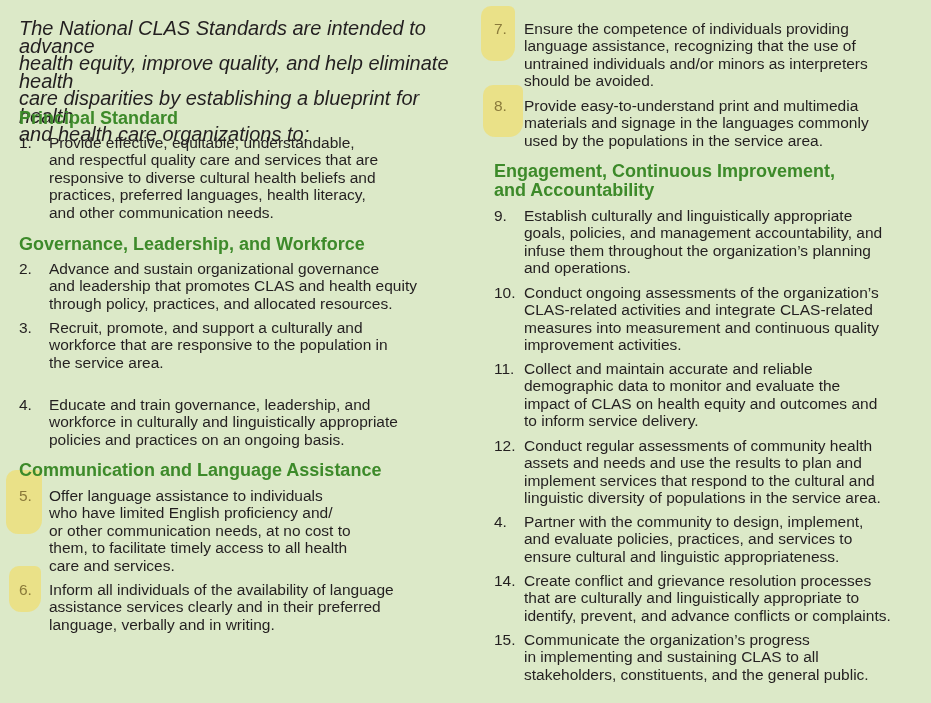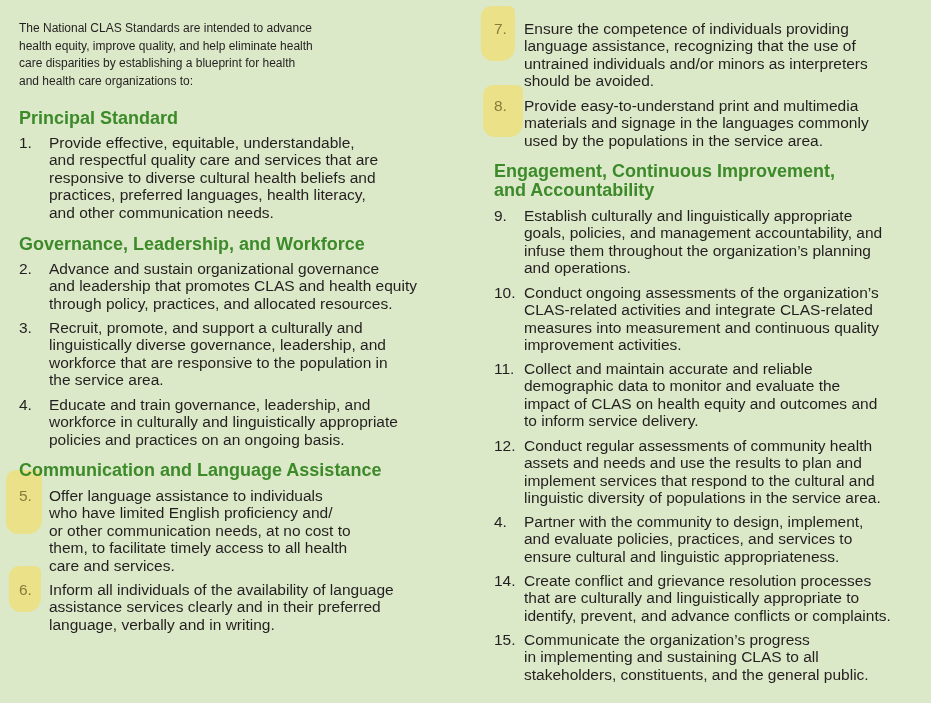--- a/index.html
+++ b/index.html
@@ -3,21 +3,21 @@
 <meta charset="utf-8">
 <style>
   html, body { margin:0; padding:0; }
   body {
     width:931px; height:703px; overflow:hidden;
     background:#dce9c8;
     font-family:"Liberation Sans", sans-serif;
     color:#231f20;
     position:relative;
   }
-  .intro { position:absolute; left:19px; top:20px; width:440px; font-size:12px; line-height:17.6px; }
+  .intro { position:absolute; left:19px; top:20px; width:440px; font-size:20px; line-height:17.6px;font-style:italic; }
   .heading { position:absolute; font-weight:bold; color:#3d8a2a; font-size:18px; line-height:19px; }
   .item { position:absolute; font-size:15.5px; line-height:17.4px; }
   .item .num { position:absolute; left:0; top:0; width:30px; }
   .item .txt { position:absolute; left:30px; top:0; }
   .item.hl .num { color:#8a7a3a; }
   .hlmark { position:absolute; background:#ecdf7c; opacity:0.85; border-radius:10px 6px 14px 12px; }
 </style>
 </head>
 <body>
 
@@ -54,21 +54,20 @@
     <div>Advance and sustain organizational governance</div>
     <div>and leadership that promotes CLAS and health equity</div>
     <div>through policy, practices, and allocated resources.</div>
   </div>
 </div>
 
 <div class="item" style="left:19px; top:319px; width:440px;">
   <span class="num">3.</span>
   <div class="txt">
     <div>Recruit, promote, and support a culturally and</div>
-    <div>linguistically diverse governance, leadership, and</div>
     <div>workforce that are responsive to the population in</div>
     <div>the service area.</div>
   </div>
 </div>
 
 <div class="item" style="left:19px; top:396px; width:440px;">
   <span class="num">4.</span>
   <div class="txt">
     <div>Educate and train governance, leadership, and</div>
     <div>workforce in culturally and linguistically appropriate</div>

